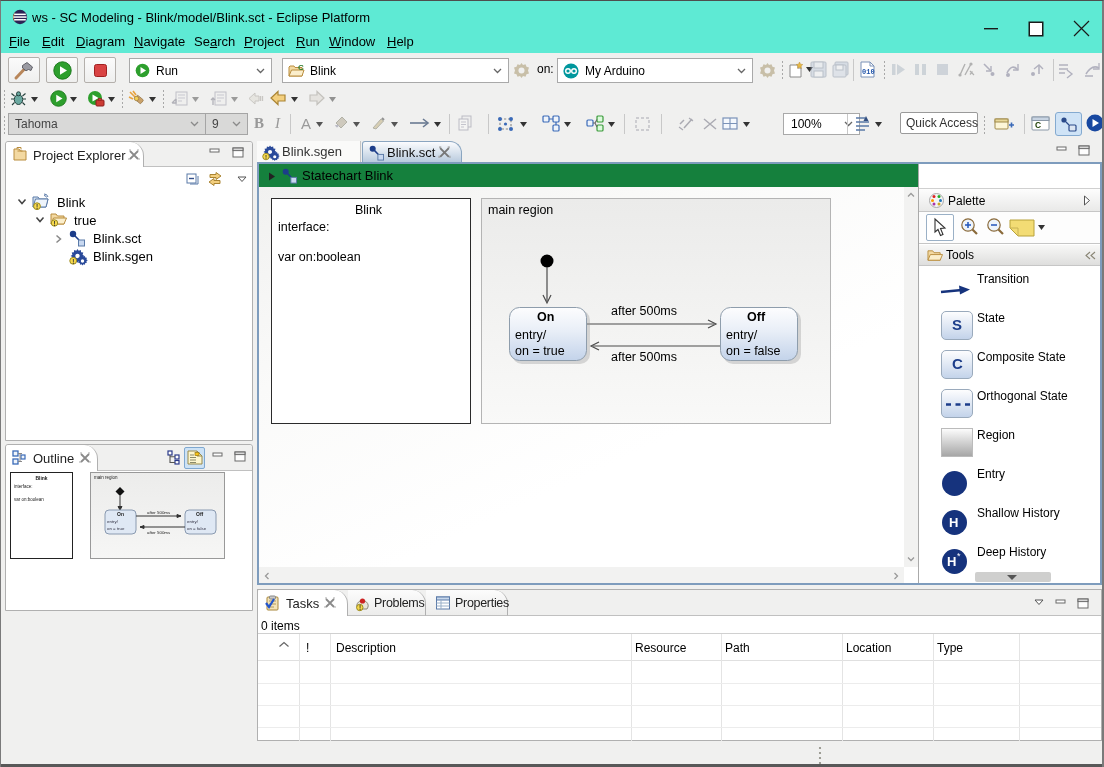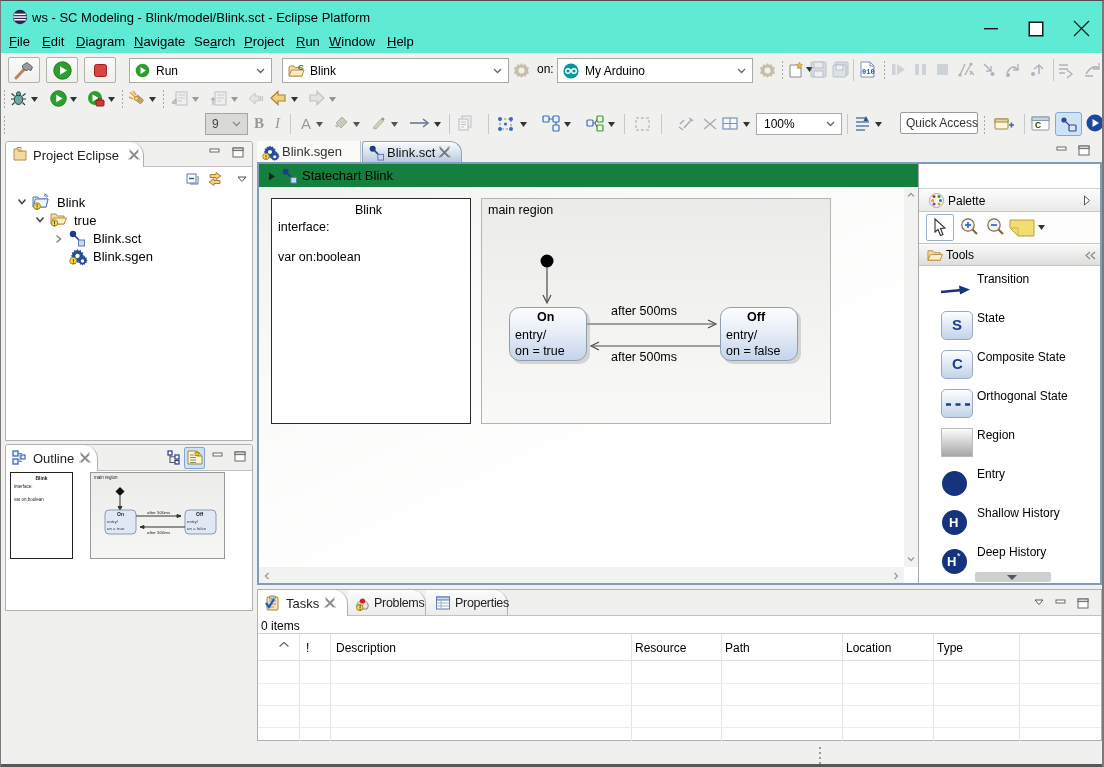--- a/index.html
+++ b/index.html
@@ -247,20 +247,26 @@
     </svg>
   <svg style="left:307px;top:37px" width="18" height="16" viewBox="0 0 18 16" opacity="0.5">
       <path d="M9 1.5 L16 8 L9 14.5 L9 11 L2 11 L2 5 L9 5 Z" fill="#dcd8d0" stroke="#98948c" stroke-width="1.2"></path>
     </svg>
   <svg style="left:328px;top:44px" width="7" height="5" viewBox="0 0 7 5" opacity="0.5">
       <path d="M0 0 h7 l-3.5 5z" fill="#333"></path>
     </svg>
 
   
   <div class="sepd" style="left:2px;top:62px;height:20px"></div>
+  <div class="combo" style="left:7px;top:60px;width:198px;height:22px;background:#d9d9d8;border-color:#a5a5a5;color:#444">
+    <div class="lbl" style="left:6px">Tahoma</div>
+    <svg class="chev" viewBox="0 0 9 6">
+        <path d="M1 1 L4.5 4.5 L8 1" fill="none" stroke="#8a8a8a" stroke-width="1.3"></path>
+      </svg>
+  </div>
   <div class="combo" style="left:204px;top:60px;width:43px;height:22px;background:#d9d9d8;border-color:#a5a5a5;color:#444">
     <div class="lbl" style="left:6px">9</div>
     <svg class="chev" viewBox="0 0 9 6">
         <path d="M1 1 L4.5 4.5 L8 1" fill="none" stroke="#8a8a8a" stroke-width="1.3"></path>
       </svg>
   </div>
   <div class="tx" style="left:253px;top:62px;font-size:15px;font-weight:bold;color:#999;font-family:'Liberation Serif',serif">B</div>
   <div class="tx" style="left:274px;top:62px;font-size:15px;font-style:italic;color:#999;font-family:'Liberation Serif',serif">I</div>
   <div class="sepv" style="left:289px;top:61px;height:20px"></div>
   <div class="tx" style="left:300px;top:62px;font-size:15px;color:#9a9a9a">A</div>
@@ -336,21 +342,21 @@
   <svg style="left:701px;top:64px" width="16" height="14" viewBox="0 0 16 14" opacity="0.5">
       <path d="M2 2 L14 12 M2 12 L14 2" stroke="#667" stroke-width="1.5"></path>
     </svg>
   <svg style="left:720px;top:62px" width="18" height="17" viewBox="0 0 18 17">
       <rect x="2" y="3" width="14" height="11" fill="#f4f8fd" stroke="#7a92b8" stroke-width="1.2"></rect>
       <path d="M2 8.5 h14 M9 3 v11" stroke="#7a92b8" stroke-width="1.1"></path>
     </svg>
   <svg style="left:742px;top:69px" width="7" height="5" viewBox="0 0 7 5">
       <path d="M0 0 h7 l-3.5 5z" fill="#333"></path>
     </svg>
-  <div class="combo" style="left:755px;top:60px;width:86px;height:22px">
+  <div class="combo" style="left:782px;top:60px;width:77px;height:22px">
     <div class="lbl" style="left:7px">100%</div>
     <svg class="chev" viewBox="0 0 9 6">
         <path d="M1 1 L4.5 4.5 L8 1" fill="none" stroke="#666" stroke-width="1.3"></path>
       </svg>
   </div>
   <div class="sepv" style="left:846px;top:61px;height:20px"></div>
   <svg style="left:853px;top:62px" width="18" height="17" viewBox="0 0 18 17">
       <path d="M2 3 h9 M2 7 h13 M2 11 h13 M2 15 h9" stroke="#5a7aa8" stroke-width="1.6"></path>
       <path d="M12 1 l2.5 5 h-5z" fill="#334f80"></path>
     </svg>
@@ -388,21 +394,21 @@
 <div class="ab" id="main" style="left:0;top:138px;width:1104px;height:602px;background:#f0f0ef">
 
   <div class="ab" style="left:4px;top:2px;width:248px;height:300px;background:#fff;border:1px solid #b0b0b0;border-radius:3px 3px 0 0">
     <div class="ab" style="left:0;top:0;width:246px;height:25px;background:#f0f0ef;border-bottom:1px solid #c0c0c0;border-radius:3px 3px 0 0">
       <div class="ab" style="left:0;top:0;width:138px;height:25px;background:#fff;border-right:1px solid #b0b0b0;border-radius:3px 14px 0 0"></div>
       <svg style="left:6px;top:4px" width="16" height="16" viewBox="0 0 16 16">
           <path d="M2 14 V3 h5 l1.5 2 H14 v9z" fill="#f3d9a2" stroke="#b98d3e"></path>
           <path d="M5 3 V1.5 h4 v2" fill="none" stroke="#b98d3e"></path>
           <path d="M5.5 5 h5" stroke="#b98d3e"></path>
         </svg>
-      <div class="tx" style="left:27px;top:6px;font-size:13px;color:#222">Project Eclipse</div>
+      <div class="tx" style="left:27px;top:6px;font-size:13px;color:#222">Project Explorer</div>
       <svg style="left:122px;top:7px" width="12" height="12" viewBox="0 0 12 12">
           <path d="M2 2 L10 10 M10 2 L2 10" stroke="#8a8a8a" stroke-width="1.8"></path>
           <path d="M1 1 L3 1 M9 1 L11 1 M1 9 L1 11 M11 9 L11 11" stroke="#aaa" stroke-width="1"></path>
         </svg>
       <svg style="left:203px;top:6px" width="11" height="10" viewBox="0 0 11 10">
           <rect x="1" y="1" width="9" height="3" fill="#fdfdfd" stroke="#6a6a6a"></rect>
         </svg>
       <svg style="left:226px;top:5px" width="12" height="11" viewBox="0 0 12 11">
           <rect x="1" y="1" width="10" height="9" fill="#fdfdfd" stroke="#6a6a6a"></rect>
           <rect x="1" y="1" width="10" height="2.6" fill="#d8d8d8" stroke="#6a6a6a"></rect>

